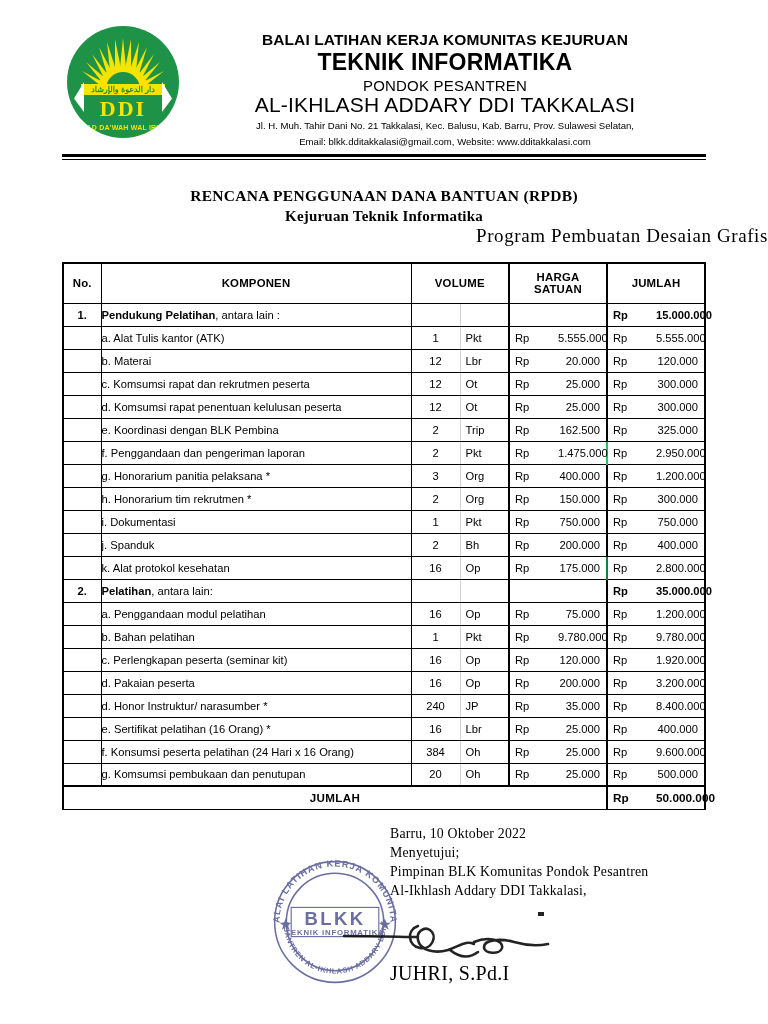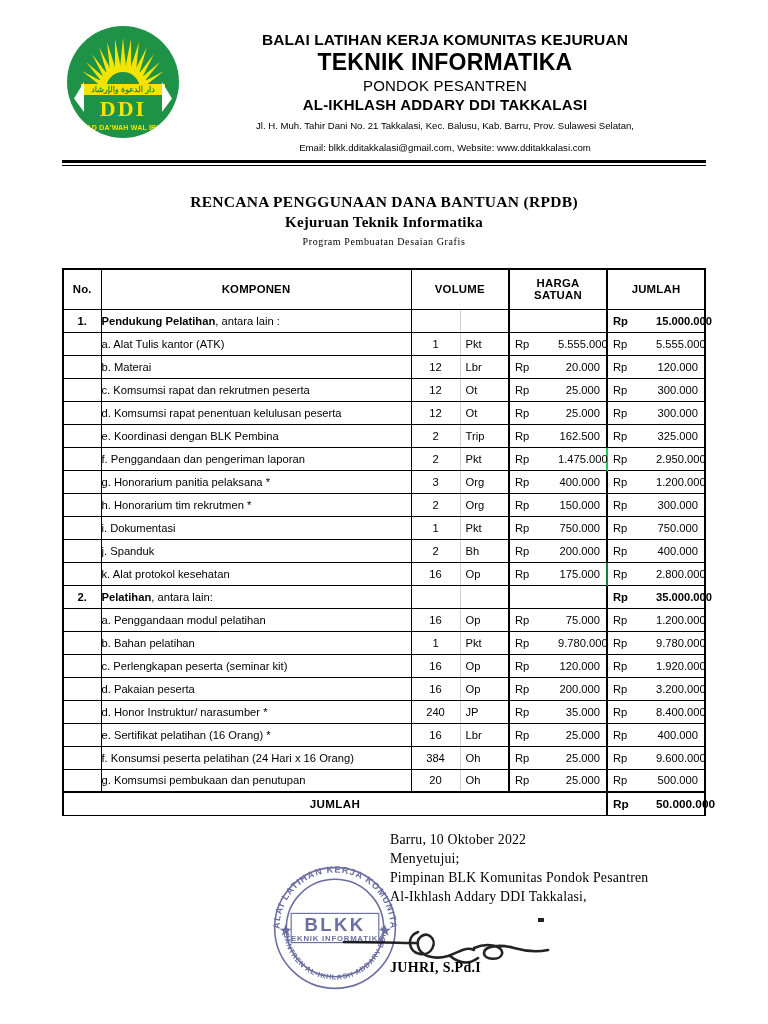--- a/index.html
+++ b/index.html
@@ -138,22 +138,22 @@
     line-height: 27px;
     letter-spacing: 0.2px;
   }
   .lh-line3 {
     font-size: 15px;
     font-weight: normal;
     line-height: 19px;
     letter-spacing: 0.2px;
   }
   .lh-line4 {
-    font-size: 15px;
-    font-weight: bold;
+    font-size: 21px;
+    font-weight: normal;
     line-height: 19px;
     letter-spacing: 0.2px;
   }
   .lh-addr {
     font-size: 9.6px;
     line-height: 13.5px;
     margin-top: 5px;
   }
 
   .rule-wrap {
@@ -181,23 +181,24 @@
     letter-spacing: 0.3px;
     line-height: 20px;
   }
   .title-sub {
     font-size: 15px;
     font-weight: bold;
     line-height: 20px;
     letter-spacing: 0.2px;
   }
   .title-prog {
-    font-size: 10px;
+    font-size: 19px;
     line-height: 20px;
     letter-spacing: 0.6px;
+    text-align: right;
   }
 
   
   .tbl-wrap {
     margin: 16px 62px 0 62px;
   }
   table.rpdb {
     border-collapse: collapse;
     width: 644px;
     table-layout: fixed;
@@ -272,24 +273,24 @@
     top: 0;
     font-family: "Liberation Serif", serif;
     font-size: 13.8px;
     line-height: 19px;
     letter-spacing: 0.2px;
     white-space: nowrap;
   }
   .sig-name {
     position: absolute;
     left: 328px;
-    top: 130px;
+    top: 138px;
     font-family: "Liberation Serif", serif;
-    font-size: 14px;
-    font-weight: bold;
+    font-size: 20px;
+    font-weight: normal;
     letter-spacing: 0.3px;
   }
 
   .stamp {
     position: absolute;
     left: 200px;
     top: 25px;
     width: 146px;
     height: 146px;
     opacity: 0.82;
@@ -339,21 +340,21 @@
         <div class="motto">MAHAD DA'WAH WAL IRSYAD</div>
       </div>
     </div>
 
     <div class="lh-text">
       <div class="lh-line1">BALAI LATIHAN KERJA KOMUNITAS KEJURUAN</div>
       <div class="lh-line2">TEKNIK INFORMATIKA</div>
       <div class="lh-line3">PONDOK PESANTREN</div>
       <div class="lh-line4">AL-IKHLASH ADDARY DDI TAKKALASI</div>
       <div class="lh-addr">Jl. H. Muh. Tahir Dani No. 21 Takkalasi, Kec. Balusu, Kab. Barru, Prov. Sulawesi Selatan,</div>
-      <div class="lh-addr" style="margin-top:8px">Email: blkk.dditakkalasi@gmail.com, Website: www.dditakkalasi.com</div>
+      <div class="lh-addr" style="margin-top:2px">Email: blkk.dditakkalasi@gmail.com, Website: www.dditakkalasi.com</div>
     </div>
   </div>
 
   <div class="rule-wrap">
     <div class="rule-thick"></div>
     <div class="rule-gap"></div>
     <div class="rule-thin"></div>
   </div>
 
   <div class="title-block">

